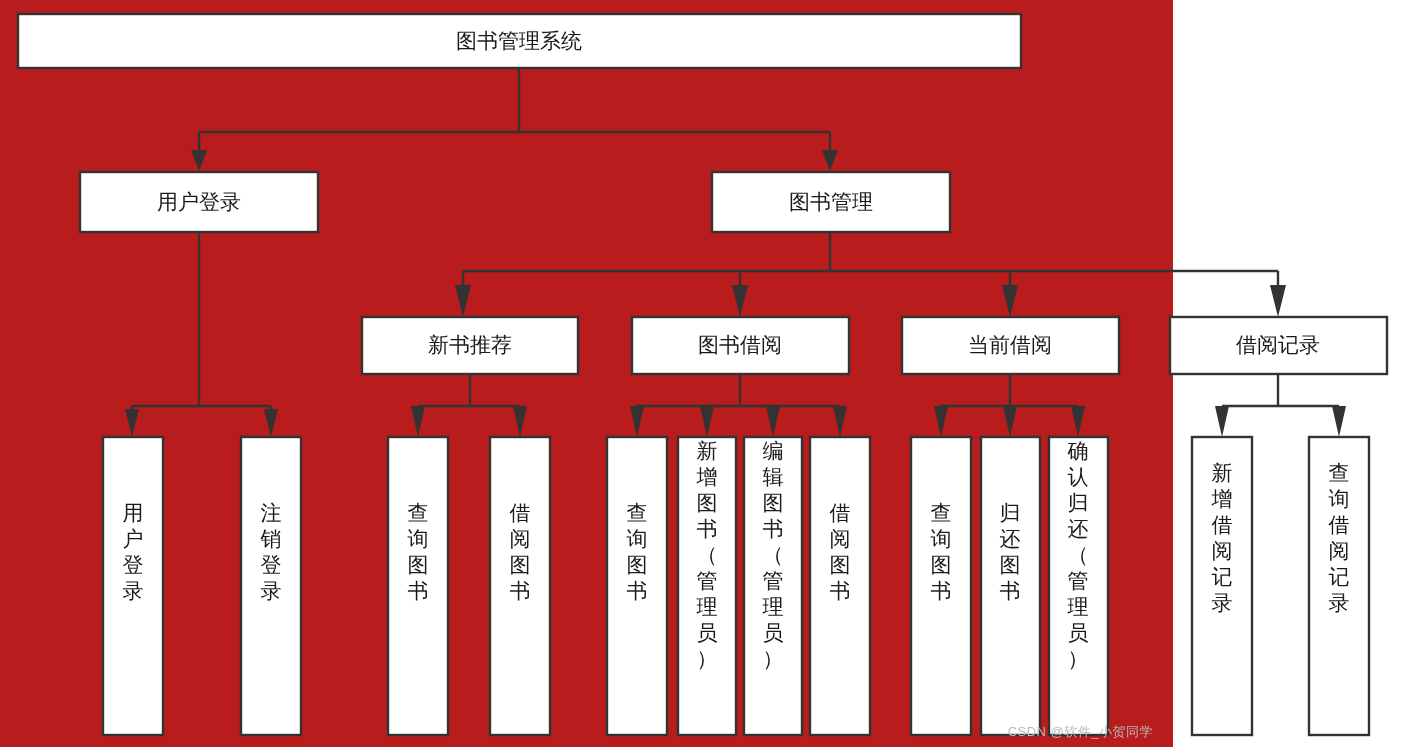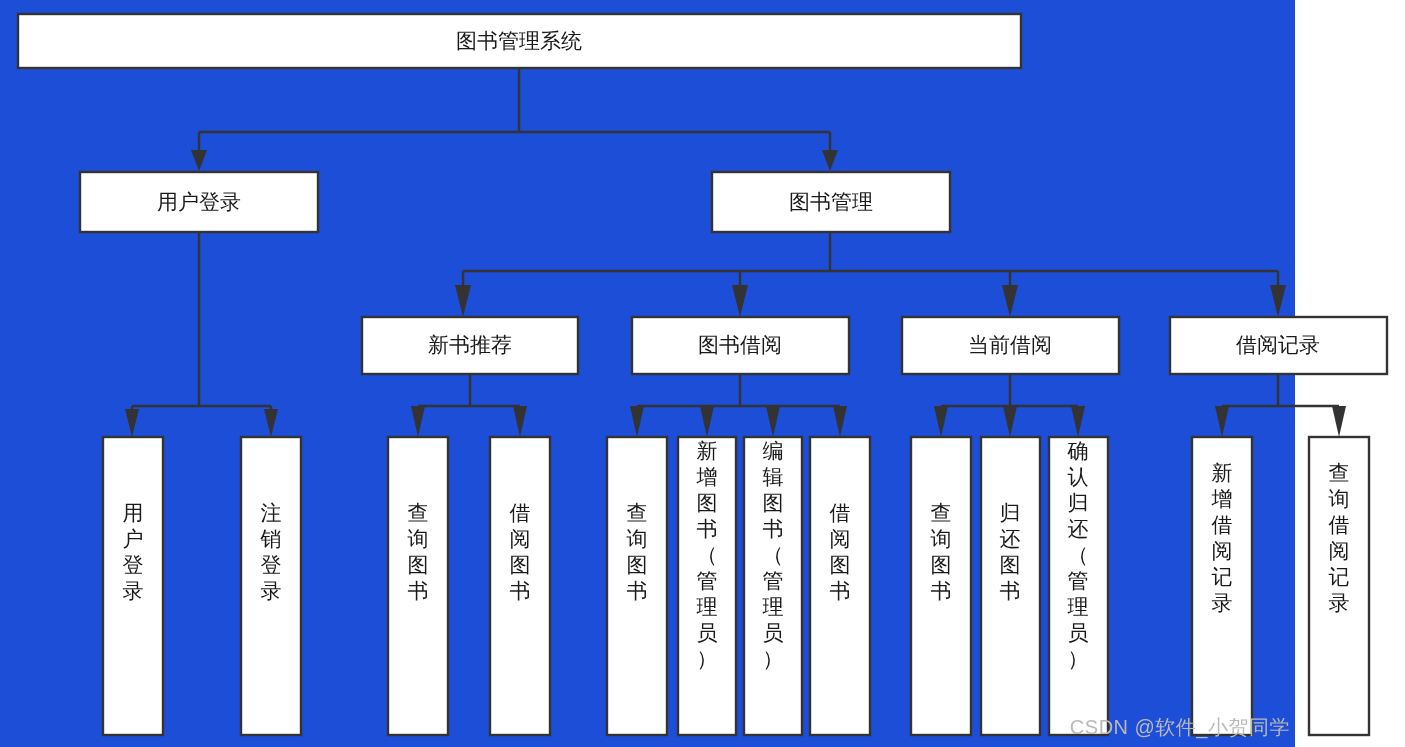--- a/index.html
+++ b/index.html
@@ -8,23 +8,23 @@
     background: #ffffff;
   }
   body {
     width: 1405px;
     height: 747px;
     font-family: "Liberation Sans", sans-serif;
     overflow: hidden;
   }
   #diagram-root {
     position: relative;
-    width: 1295px;
+    width: 1173px;
     height: 747px;
-    background: #1d4ed8;
+    background: #b91c1c;
   }
   svg.diagram-svg {
     position: absolute;
     left: 0;
     top: 0;
     width: 1405px;
     height: 747px;
   }
   .node-box {
     fill: #ffffff;
@@ -49,24 +49,24 @@
     dominant-baseline: middle;
   }
   .node-label-v {
     font-family: "Liberation Sans", sans-serif;
     font-size: 21px;
     fill: #1a1a1a;
     text-anchor: middle;
   }
   .watermark {
     position: absolute;
-    right: 5px;
+    right: 20px;
     bottom: 6px;
     font-family: "Liberation Sans", sans-serif;
-    font-size: 20px;
+    font-size: 13px;
     color: #b9b9b9;
     letter-spacing: 0.5px;
     white-space: nowrap;
     user-select: none;
   }
 </style>
 </head>
 <body>
 
 <div id="diagram-root">

